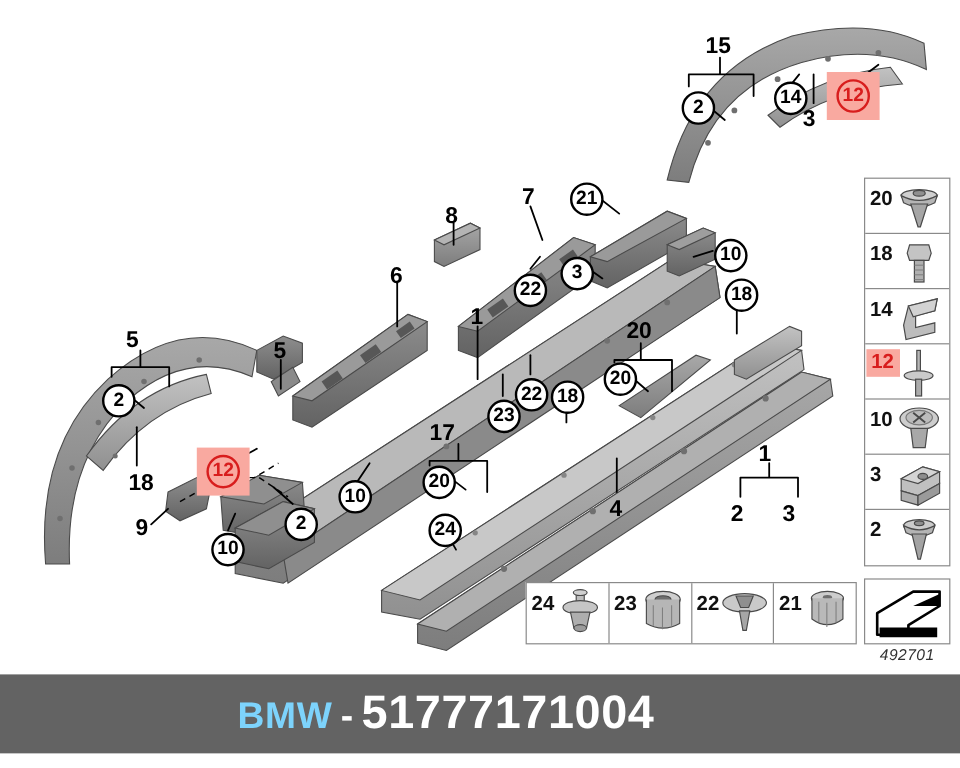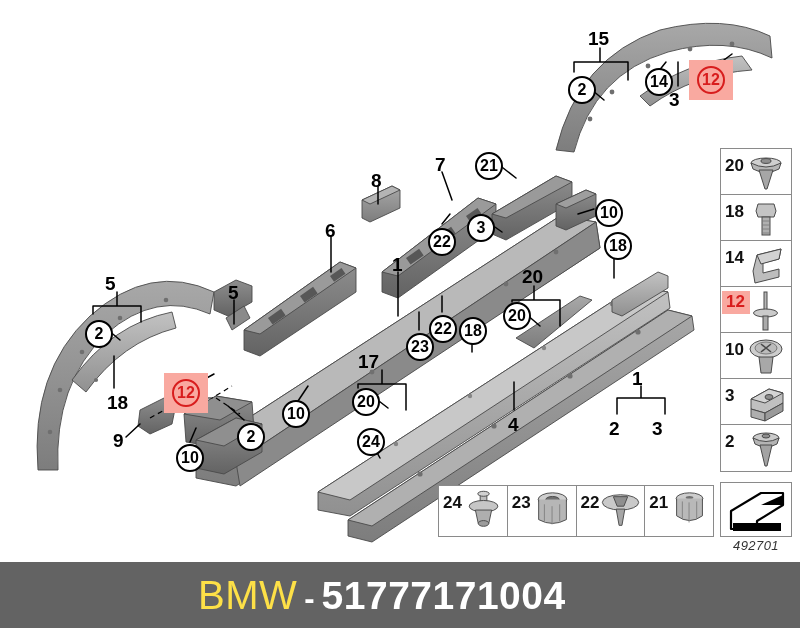--- a/index.html
+++ b/index.html
@@ -45,21 +45,21 @@
              border:1px solid #8a8a8a;background:#fff;z-index:4;box-sizing:border-box;}
 
   #diagram-id{position:absolute;left:720px;top:538px;width:72px;text-align:center;
               font-size:13px;color:#333;letter-spacing:.4px;z-index:6;font-style:italic;}
 
   
   #footer{position:absolute;left:0;top:562px;width:800px;height:66px;background:#636363;
           display:flex;align-items:center;z-index:10;}
   #footer-inner{display:flex;align-items:baseline;width:100%;
                 padding-left:198px;box-sizing:border-box;}
-  #brand{color:#fde047;font-size:40px;font-weight:normal;letter-spacing:.5px;}
+  #brand{color:#7dd3fc;font-size:31px;font-weight:bold;letter-spacing:.5px;}
   #sep{color:#fff;font-size:31px;font-weight:bold;padding:0 7px;}
   #partno{color:#fff;font-size:39px;font-weight:bold;letter-spacing:.5px;}
   #pagecode{color:#fff;font-size:31px;font-weight:bold;margin-left:56px;letter-spacing:.5px;}
   #footer-pad{position:absolute;left:0;top:628px;width:800px;height:12px;background:#fff;z-index:10;}
 </style>
 </head>
 <body>
 
 <div id="stage">
 

